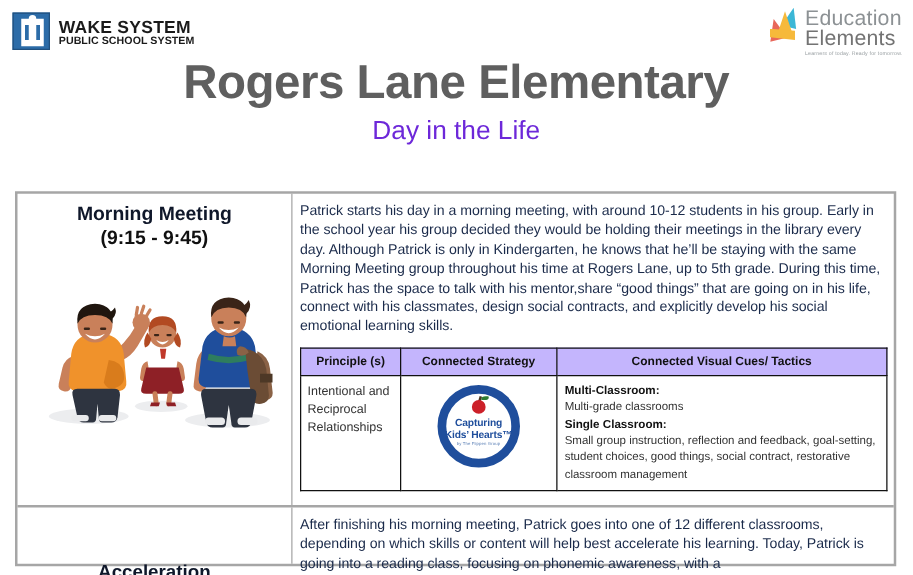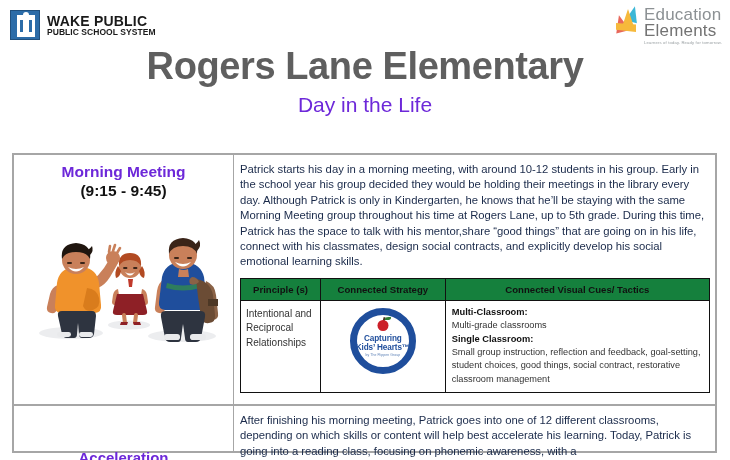--- a/index.html
+++ b/index.html
@@ -88,21 +88,21 @@
   .orow { display:flex; width:100%; }
   .orow.r1 { height: 249px; }
   .orow.r2 { height: 47px; border-top: 2px solid #a6a6a6; }
   .ocell-left {
     width: 220px; flex:none; border-right: 1px solid #a6a6a6;
     position: relative;
   }
   .ocell-right { flex: 1 1 auto; padding: 7px 8px 0 6px; position:relative; }
 
   .seg-title {
-    text-align:center; font-size: 15.5px; font-weight: bold; color:#6d28d9;
+    text-align:center; font-size: 15.5px; font-weight: bold; color:#0f172a;
     padding-top: 7px; line-height: 1.25;
   }
   .seg-time {
     text-align:center; font-size: 15.5px; font-weight: bold; color:#111;
     line-height: 1.25;
   }
   .seg-title.small { font-size:15px;margin-top:36px; }
 
   
   .kids { position:absolute; left: 10px; top: 78px; width: 205px; height: 110px; }
@@ -112,21 +112,21 @@
     font-size: 11.3px; color:#1a2a4a; line-height: 1.365;
     letter-spacing: -.02px;
   }
 
   
   .inner {
     margin-top: 8px; width: 470px; border: 1px solid #111; border-collapse: collapse;
   }
   .inner th, .inner td { border: 1px solid #111; vertical-align: top; }
   .inner thead th {
-    background:#15803d; color:#111; font-size: 9.6px; font-weight: bold;
+    background:#c4b5fd; color:#111; font-size: 9.6px; font-weight: bold;
     text-align:center; padding: 5px 2px 5px; height: 22px;
   }
   .th-a { width: 80px; }
   .th-b { width: 125px; }
   .th-c { width: 265px; }
   .td-principles {
     font-size: 10px; color:#333; padding: 6px 5px; line-height: 1.45;
   }
   .td-strategy { text-align:center; padding: 5px 2px; }
   .td-tactics { padding: 5px 6px 6px; font-size: 9.2px; color:#333; line-height:1.45; }
@@ -171,21 +171,21 @@
   <div class="header">
 
     <div class="wcpss-logo">
       <div class="wcpss-mark">
         <div class="dome"></div>
           <div class="bldg"></div>
         <div class="col1"></div>
           <div class="col2"></div>
       </div>
       <div class="wcpss-text">
-        <div class="wcpss-l1">WAKE PUBLIC</div>
+        <div class="wcpss-l1">WAKE SYSTEM</div>
         <div class="wcpss-l2">PUBLIC SCHOOL SYSTEM</div>
       </div>
     </div>
 
     <div class="ee-logo">
       <div class="ee-mark">
         <i class="ee-b1"></i>
           <i class="ee-b3"></i>
           <i class="ee-b2"></i>
           <i class="ee-b4"></i>

